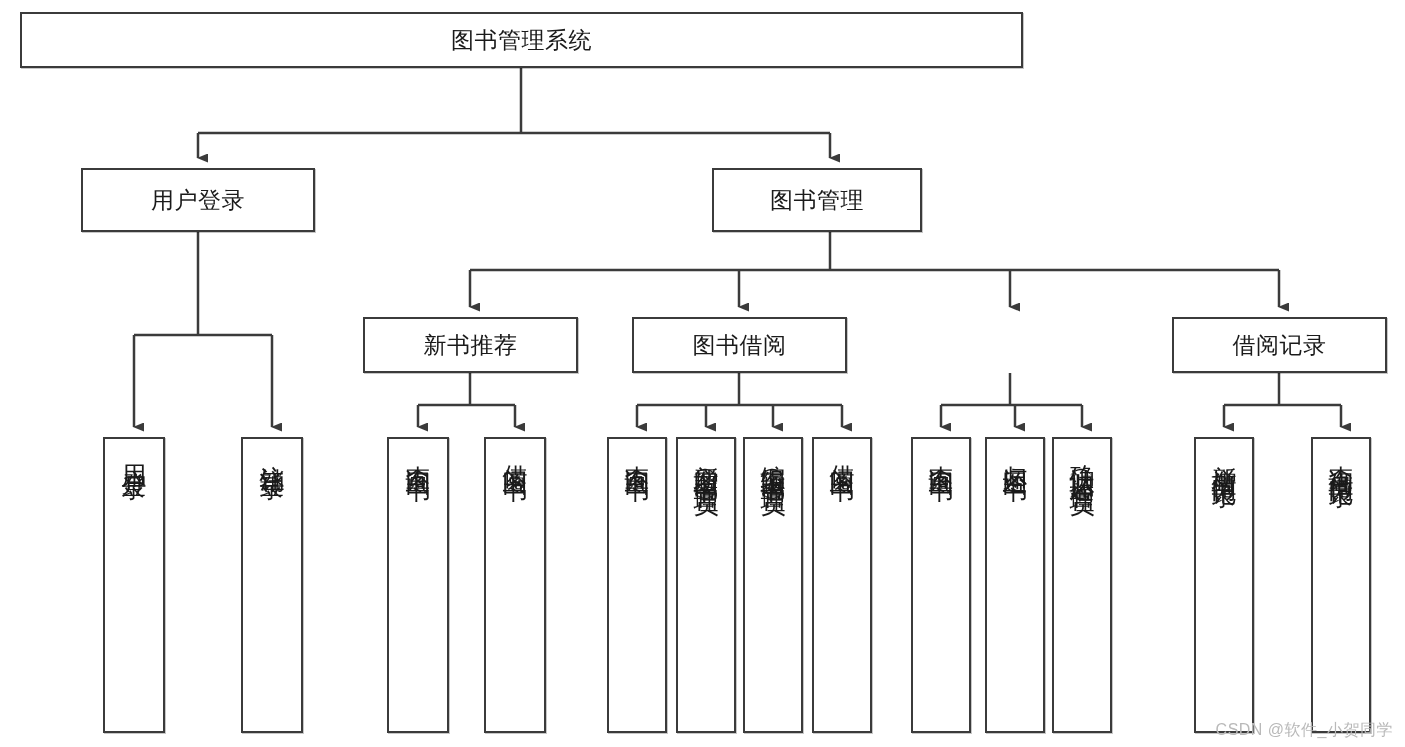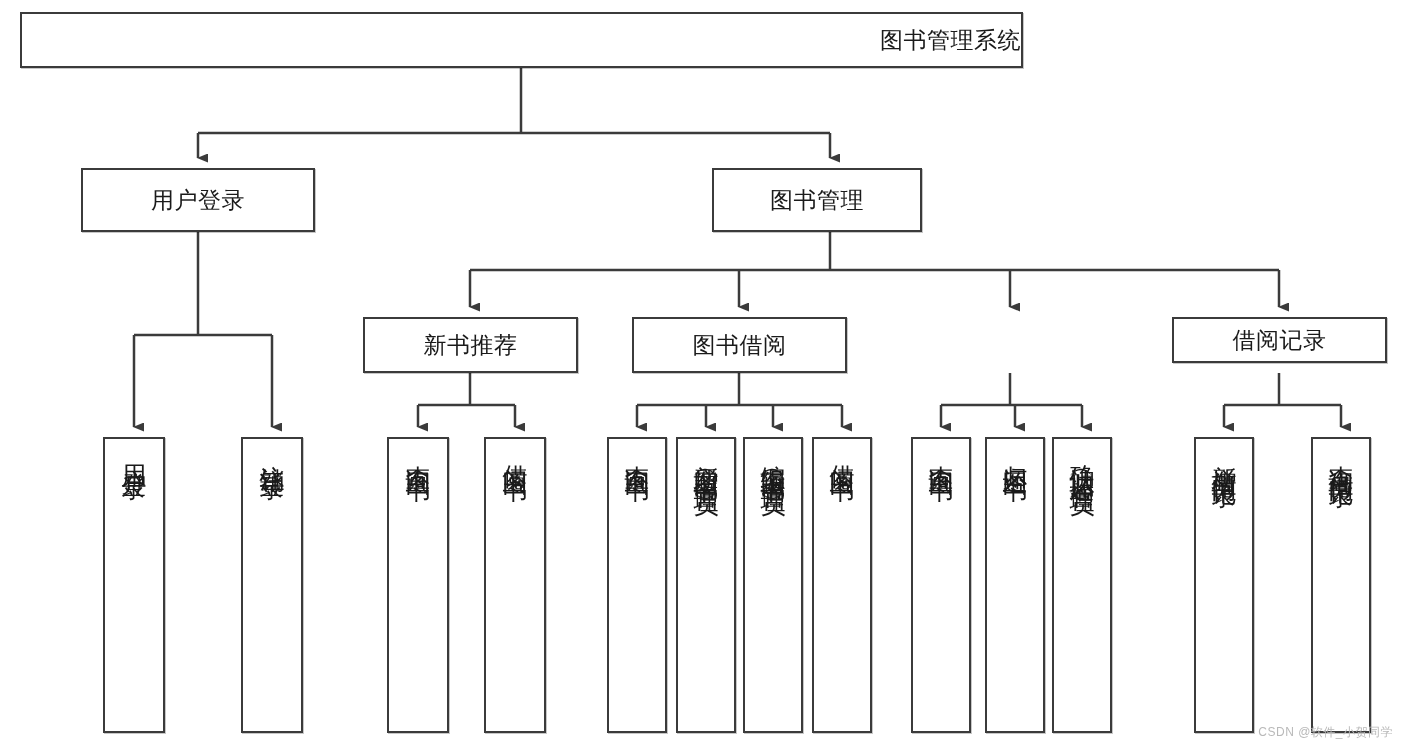--- a/index.html
+++ b/index.html
@@ -51,21 +51,21 @@
     writing-mode: vertical-rl;
     text-orientation: upright;
     font-size: 25px;
     letter-spacing: 4px;
     line-height: 1.0;
   }
   .watermark {
     position: absolute;
     right: 12px;
     bottom: 6px;
-    font-size: 12px;
+    font-size: 16px;
     color: #b9b9b9;
     letter-spacing: 0.5px;
     white-space: pre;
     pointer-events: none;
   }
 </style>
 </head>
 <body>
 
 <div id="canvas">
@@ -113,38 +113,38 @@
       <path d="M1015,405 L1015,427" marker-end="url(#arrow)"></path>
       <path d="M1082,405 L1082,427" marker-end="url(#arrow)"></path>
 
       <path d="M1279,373 L1279,405"></path>
       <path d="M1224,405 L1341,405"></path>
       <path d="M1224,405 L1224,427" marker-end="url(#arrow)"></path>
       <path d="M1341,405 L1341,427" marker-end="url(#arrow)"></path>
     </g>
   </svg>
 
-  <div class="node horiz" style="left:20px; top:12px; width:1003px; height:56px;justify-content:flex-end;">
+  <div class="node horiz" style="left:20px; top:12px; width:1003px; height:56px;">
     <span class="label">图书管理系统</span>
   </div>
 
   <div class="node horiz" style="left:81px; top:168px; width:234px; height:64px;">
     <span class="label">用户登录</span>
   </div>
   <div class="node horiz" style="left:712px; top:168px; width:210px; height:64px;">
     <span class="label">图书管理</span>
   </div>
 
   <div class="node horiz" style="left:632px; top:317px; width:215px; height:56px;">
     <span class="label">图书借阅</span>
   </div>
   <div class="node horiz" style="left:363px; top:317px; width:215px; height:56px;">
     <span class="label">新书推荐</span>
   </div>
-  <div class="node horiz" style="left:1172px; top:317px; width:215px; height:46px;">
+  <div class="node horiz" style="left:1172px; top:317px; width:215px; height:56px;">
     <span class="label">借阅记录</span>
   </div>
 
   <div class="node vert" style="left:103px; top:437px; width:62px; height:296px;">
     <span class="label">用户登录</span>
   </div>
   <div class="node vert" style="left:241px; top:437px; width:62px; height:296px;">
     <span class="label">注销登录</span>
   </div>
   <div class="node vert" style="left:387px; top:437px; width:62px; height:296px;">

